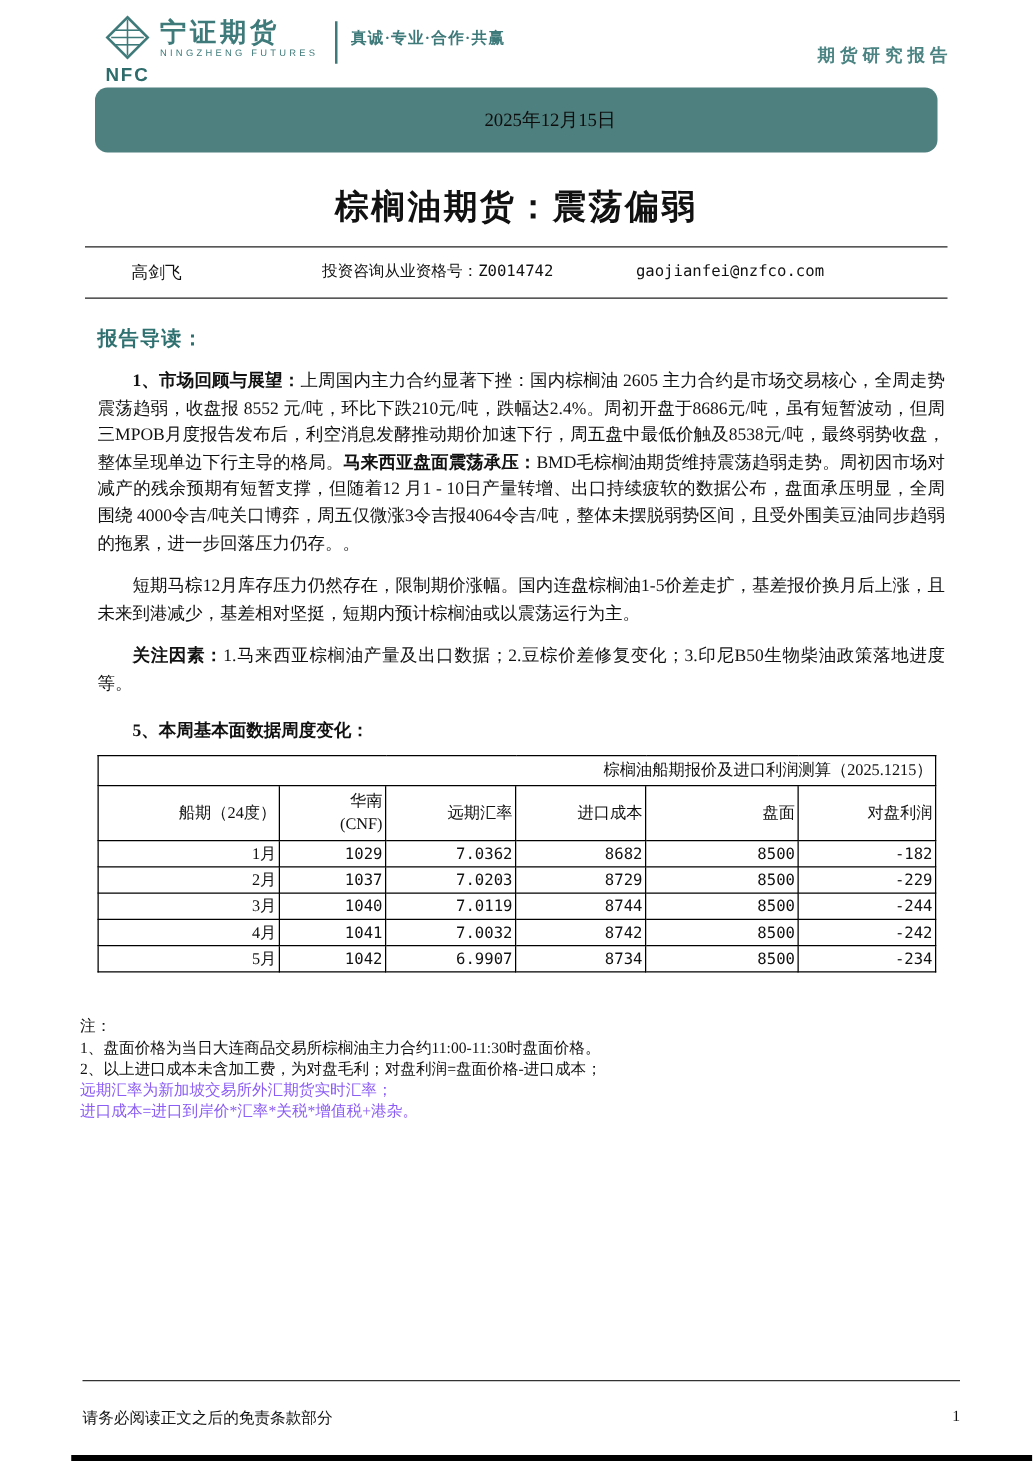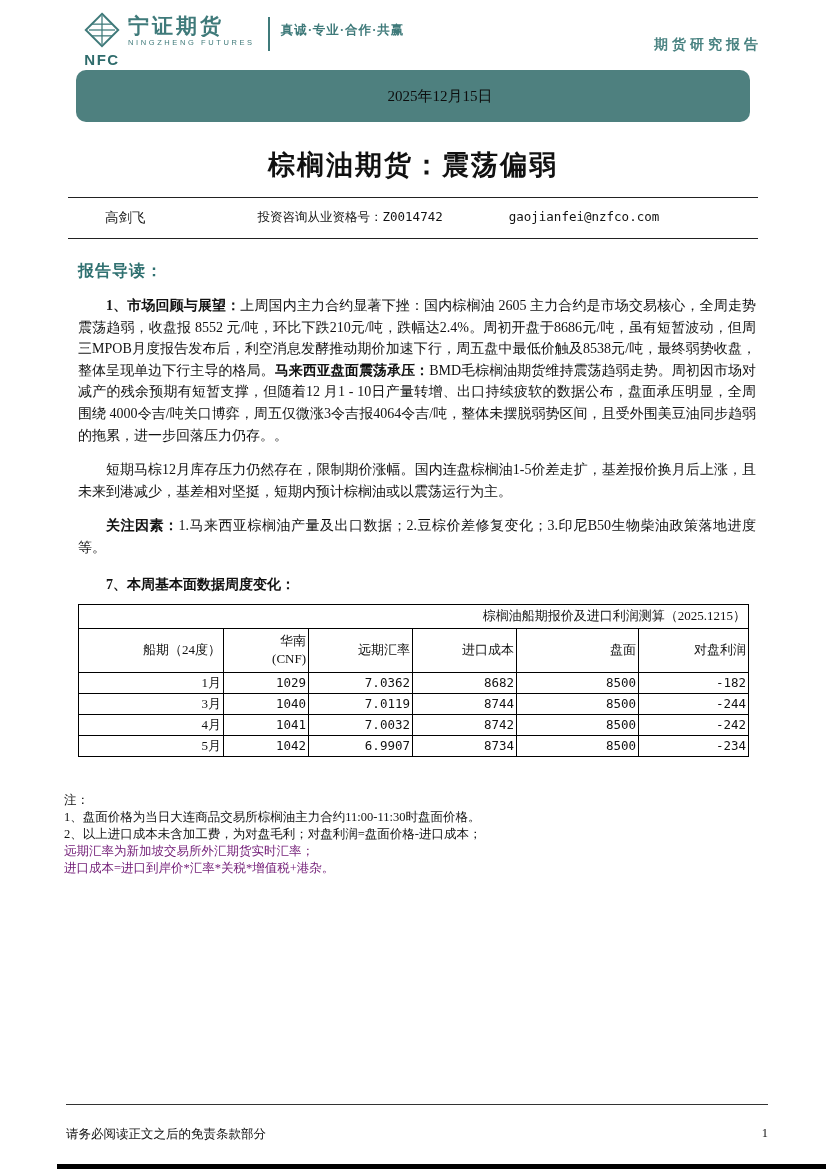--- a/index.html
+++ b/index.html
@@ -52,21 +52,21 @@
                 table-layout:fixed; font-size:13px; border:1.5px solid #000; }
   .data-table th, .data-table td { border:1px solid #000; text-align:right;
                 padding:1px 2px; font-weight:normal; }
   .table-title-cell { height:24px; }
   .header-row th { white-space:pre-line; height:44px; vertical-align:middle; line-height:1.35; }
   .data-table tbody td { height:20px; font-family:"DejaVu Sans Mono","Liberation Mono",monospace; font-size:12.5px; }
   .data-table tbody td:first-child { font-family:"Liberation Serif","DejaVu Serif",serif; font-size:13px; }
 
   
   .notes { margin:35px 66px 0 64px; font-size:12.5px; line-height:17px; }
-  .note-line.accent { color:#701a75; }
+  .note-line.accent { color:#8b5cf6; }
 
   
   .footer { position:absolute; left:66px; right:58px; bottom:26px;
             border-top:1px solid #333; display:flex; justify-content:space-between;
             padding-top:21px; font-size:12.5px; }
   .bottom-bar { position:absolute; left:57px; right:0; bottom:0; height:5px; background:#000; }
 </style>
 </head>
 <body>
 
@@ -114,21 +114,21 @@
   </div>
   <hr class="rule">
 
   <h2 class="guide-heading">报告导读：</h2>
   <div>
       <p class="para"><span class="b">1、市场回顾与展望：</span><span>上周国内主力合约显著下挫：国内棕榈油 2605 主力合约是市场交易核心，全周走势震荡趋弱，收盘报 8552 元/吨，环比下跌210元/吨，跌幅达2.4%。周初开盘于8686元/吨，虽有短暂波动，但周三MPOB月度报告发布后，利空消息发酵推动期价加速下行，周五盘中最低价触及8538元/吨，最终弱势收盘，整体呈现单边下行主导的格局。</span><span class="b">马来西亚盘面震荡承压：</span><span>BMD毛棕榈油期货维持震荡趋弱走势。周初因市场对减产的残余预期有短暂支撑，但随着12 月1 - 10日产量转增、出口持续疲软的数据公布，盘面承压明显，全周围绕 4000令吉/吨关口博弈，周五仅微涨3令吉报4064令吉/吨，整体未摆脱弱势区间，且受外围美豆油同步趋弱的拖累，进一步回落压力仍存。。</span></p>
       <p class="para"><span>短期马棕12月库存压力仍然存在，限制期价涨幅。国内连盘棕榈油1-5价差走扩，基差报价换月后上涨，且未来到港减少，基差相对坚挺，短期内预计棕榈油或以震荡运行为主。</span></p>
       <p class="para"><span class="b">关注因素：</span><span>1.马来西亚棕榈油产量及出口数据；2.豆棕价差修复变化；3.印尼B50生物柴油政策落地进度等。</span></p>
     </div>
 
-  <h3 class="sec2">7、本周基本面数据周度变化：</h3>
+  <h3 class="sec2">5、本周基本面数据周度变化：</h3>
 
   <table class="data-table">
     <colgroup>
       <col style="width:145px">
         <col style="width:85px">
         <col style="width:104px">
       <col style="width:104px">
         <col style="width:122px">
         <col style="width:110px">
     </colgroup>
@@ -149,20 +149,28 @@
     <tbody>
         <tr>
           <td>1月</td>
           <td>1029</td>
           <td>7.0362</td>
           <td>8682</td>
           <td>8500</td>
           <td>-182</td>
         </tr>
         <tr>
+          <td>2月</td>
+          <td>1037</td>
+          <td>7.0203</td>
+          <td>8729</td>
+          <td>8500</td>
+          <td>-229</td>
+        </tr>
+        <tr>
           <td>3月</td>
           <td>1040</td>
           <td>7.0119</td>
           <td>8744</td>
           <td>8500</td>
           <td>-244</td>
         </tr>
         <tr>
           <td>4月</td>
           <td>1041</td>

